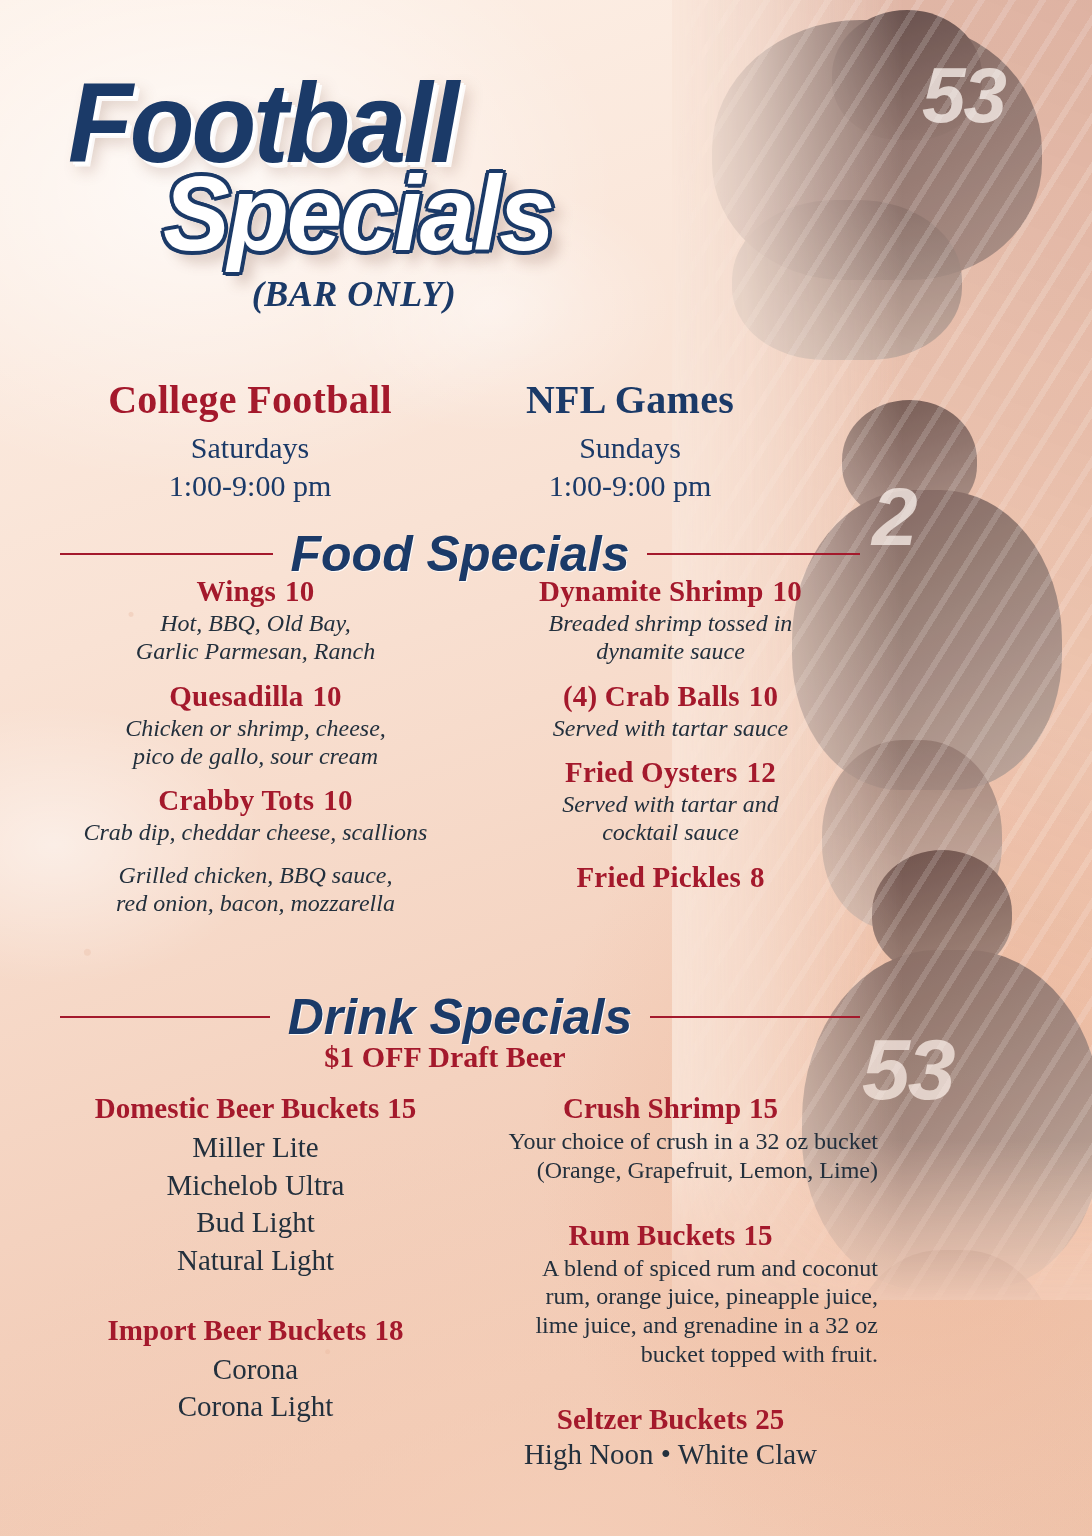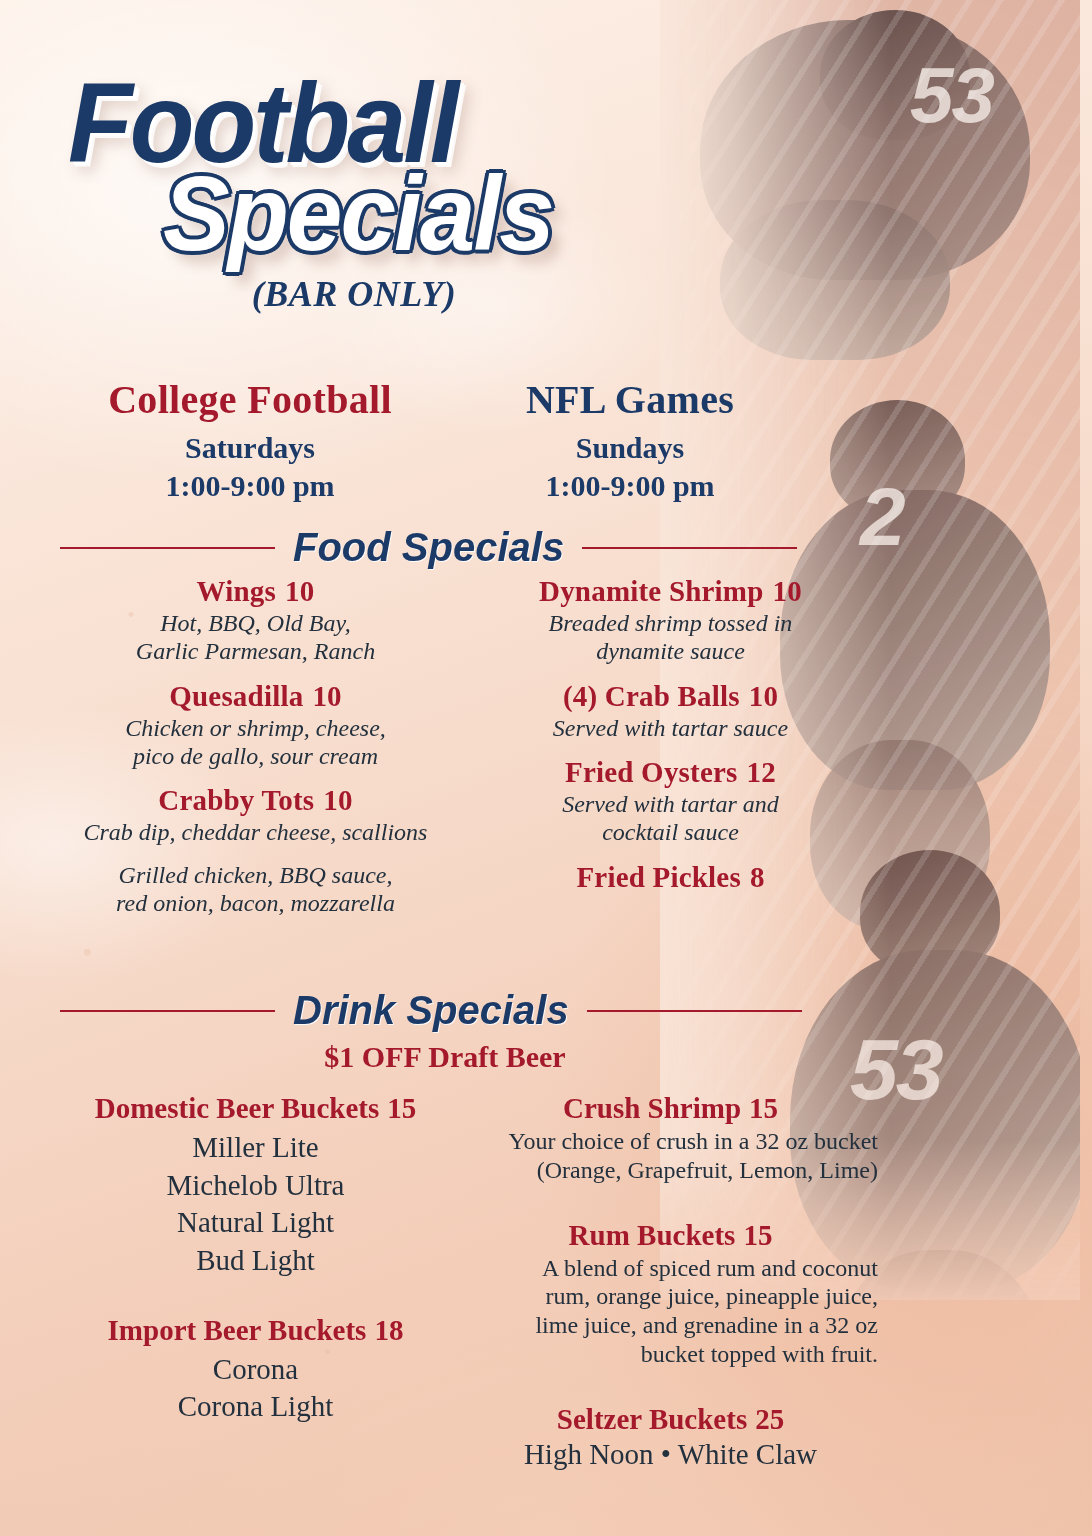--- a/index.html
+++ b/index.html
@@ -37,21 +37,21 @@
       radial-gradient(circle at 30% 88%, rgba(214,140,105,0.12) 0 2px, transparent 3px),
       radial-gradient(ellipse 300px 200px at 5% 55%, rgba(255,255,255,0.5), transparent 70%),
       radial-gradient(ellipse 260px 180px at 45% 20%, rgba(255,255,255,0.45), transparent 70%);
     mix-blend-mode: normal;
   }
 
   
   .photo-panel {
     position: absolute;
     top: 0;
-    right: 12px;
+    right: 0;
     width: 420px;
     height: 1300px;
     overflow: hidden;
     opacity: 0.85;
   }
   .photo-panel .tint {
     position: absolute;
     inset: 0;
     background: linear-gradient(200deg, rgba(188,116,95,0.55) 0%, rgba(222,160,132,0.45) 45%, rgba(240,200,180,0.25) 100%);
   }
@@ -180,21 +180,20 @@
     font-size: 40px;
     letter-spacing: 0.3px;
   }
   .sched-title.red { color: #a4192c; }
   .sched-title.navy { color: #1b3a68; }
   .sched-line {
     font-family: "Liberation Serif", serif;
     font-size: 30px;
     color: #1b3a68;
     margin-top: 8px;
-    font-weight: bold;
   }
   .sched-line.second { margin-top: 4px; }
 
   
   .section-head {
     position: absolute;
     left: 60px;
     width: 800px;
     display: flex;
     align-items: center;
@@ -203,21 +202,21 @@
   .section-head .rule {
     flex: 1;
     height: 2px;
     background: #a4192c;
   }
   .section-head .rule.short { max-width: 215px; }
   .section-head .label {
     font-family: "Liberation Sans", sans-serif;
     font-weight: bold;
     font-style: italic;
-    font-size: 40px;
+    font-size: 50px;
     color: #1b3a68;
     padding: 0 18px;
     white-space: nowrap;
     text-shadow: 1px 1px 0 rgba(255,255,255,0.85);
   }
 
   #food-head { top: 525px; }
   #drink-head { top: 988px; }
 
   
@@ -435,22 +434,22 @@
   <div class="menu-grid" id="drink-grid">
     <div class="menu-col">
 
       <div>
         <div class="drink-head">
           <span>Domestic Beer Buckets</span><span class="price">15</span>
         </div>
         <ul class="drink-list">
           <li>Miller Lite</li>
           <li>Michelob Ultra</li>
+          <li>Bud Light</li>
           <li>Natural Light</li>
-          <li>Bud Light</li>
         </ul>
       </div>
 
       <div class="gap-md"></div>
 
       <div>
         <div class="drink-head">
           <span>Import Beer Buckets</span><span class="price">18</span>
         </div>
         <ul class="drink-list">

